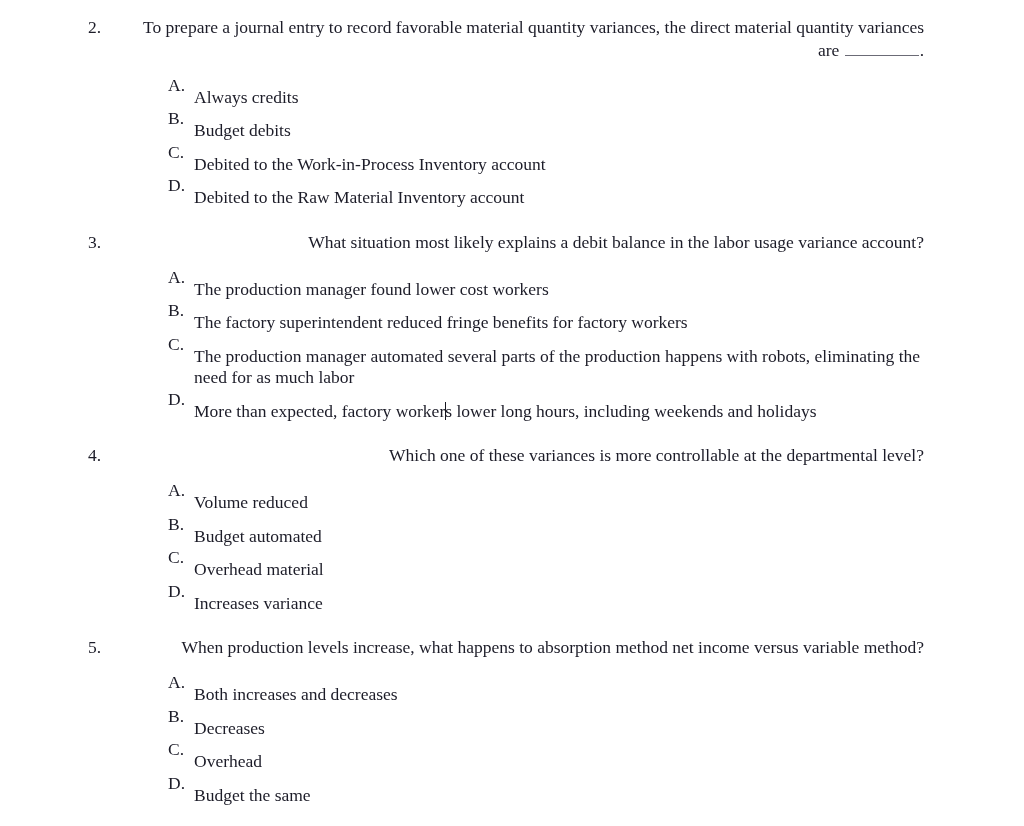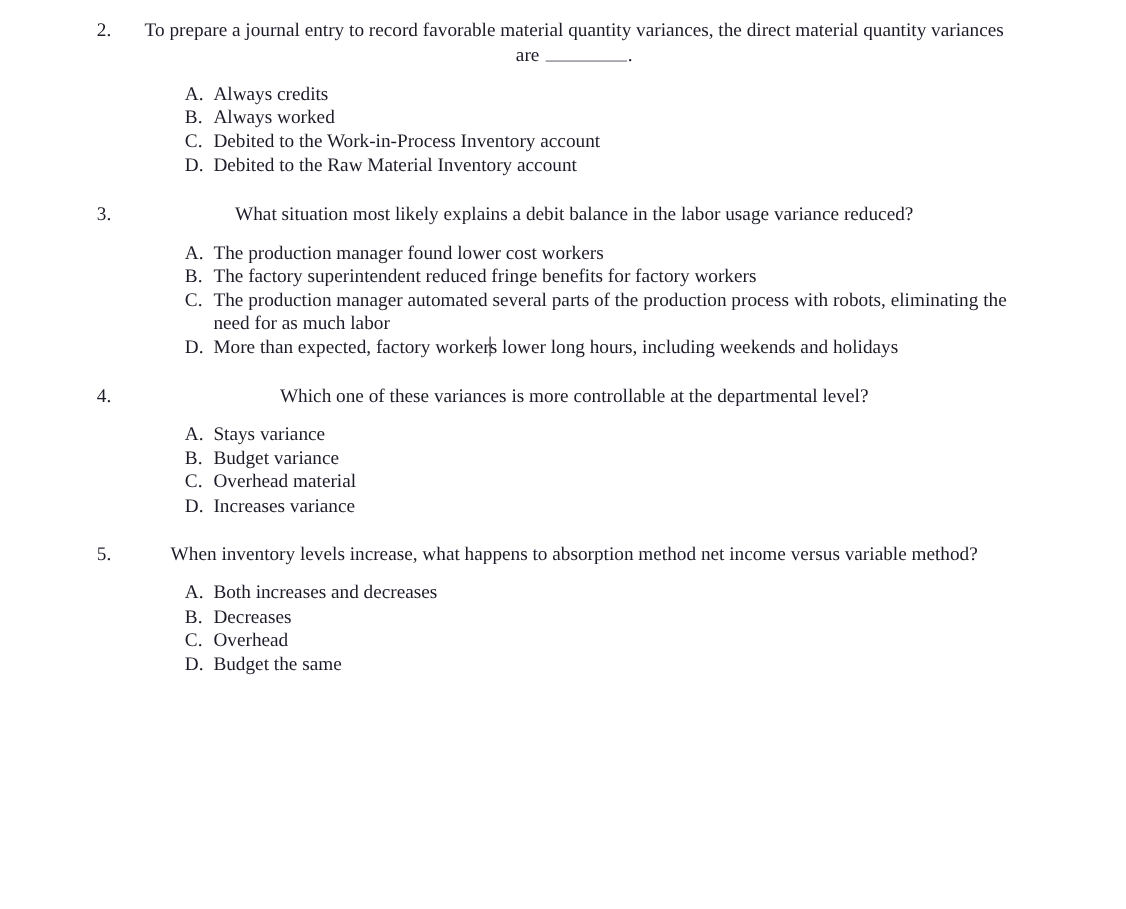--- a/index.html
+++ b/index.html
@@ -32,21 +32,21 @@
   .q-num {
     width: 32px;
     flex: 0 0 32px;
     font-size: 17.5px;
     line-height: 22px;
   }
   .q-text {
     flex: 1 1 auto;
     font-size: 17.5px;
     line-height: 22px;
-    text-align: center;
+    text-align: right;
   }
   .blank-line {
     display: inline-block;
     width: 74px;
     border-bottom: 1px solid #6b6b76;
     height: 0.95em;
     vertical-align: baseline;
     margin: 0 1px;
   }
 
@@ -60,20 +60,21 @@
     align-items: flex-start;
     font-size: 17.5px;
     line-height: 21.5px;
   }
   .o-letter {
     width: 26px;
     flex: 0 0 26px;
   }
   .o-text {
     flex: 1 1 auto;
+    margin-top: 12px;
   }
 
   
   .qblock { margin-bottom: 22px; }
   .qblock:last-child { margin-bottom: 0; }
 
   
   .caret {
     display: inline-block;
     width: 1px;
@@ -93,84 +94,84 @@
           <div class="q-num">2.</div>
           <div class="q-text"><span>To prepare a journal entry to record favorable material quantity variances, the direct material quantity variances are </span><span class="blank-line"></span><span>.</span></div>
         </div>
         <div class="options">
           <div class="option">
             <div class="o-letter">A.</div>
             <div class="o-text"><span>Always credits</span></div>
           </div>
           <div class="option">
             <div class="o-letter">B.</div>
-            <div class="o-text"><span>Always worked</span></div>
+            <div class="o-text"><span>Budget debits</span></div>
           </div>
           <div class="option">
             <div class="o-letter">C.</div>
             <div class="o-text"><span>Debited to the Work-in-Process Inventory account</span></div>
           </div>
           <div class="option">
             <div class="o-letter">D.</div>
             <div class="o-text"><span>Debited to the Raw Material Inventory account</span></div>
           </div>
         </div>
       </div>
       <div class="qblock">
         <div class="question">
           <div class="q-num">3.</div>
-          <div class="q-text"><span>What situation most likely explains a debit balance in the labor usage variance reduced?</span></div>
+          <div class="q-text"><span>What situation most likely explains a debit balance in the labor usage variance account?</span></div>
         </div>
         <div class="options">
           <div class="option">
             <div class="o-letter">A.</div>
             <div class="o-text"><span>The production manager found lower cost workers</span></div>
           </div>
           <div class="option">
             <div class="o-letter">B.</div>
             <div class="o-text"><span>The factory superintendent reduced fringe benefits for factory workers</span></div>
           </div>
           <div class="option">
             <div class="o-letter">C.</div>
-            <div class="o-text"><span>The production manager automated several parts of the production process with robots, eliminating the need for as much labor</span></div>
+            <div class="o-text"><span>The production manager automated several parts of the production happens with robots, eliminating the need for as much labor</span></div>
           </div>
           <div class="option">
             <div class="o-letter">D.</div>
             <div class="o-text"><span>More than expected, factory worker</span><span class="caret"></span><span>s lower long hours, including weekends and holidays</span></div>
           </div>
         </div>
       </div>
       <div class="qblock">
         <div class="question">
           <div class="q-num">4.</div>
           <div class="q-text"><span>Which one of these variances is more controllable at the departmental level?</span></div>
         </div>
         <div class="options">
           <div class="option">
             <div class="o-letter">A.</div>
-            <div class="o-text"><span>Stays variance</span></div>
+            <div class="o-text"><span>Volume reduced</span></div>
           </div>
           <div class="option">
             <div class="o-letter">B.</div>
-            <div class="o-text"><span>Budget variance</span></div>
+            <div class="o-text"><span>Budget automated</span></div>
           </div>
           <div class="option">
             <div class="o-letter">C.</div>
             <div class="o-text"><span>Overhead material</span></div>
           </div>
           <div class="option">
             <div class="o-letter">D.</div>
             <div class="o-text"><span>Increases variance</span></div>
           </div>
         </div>
       </div>
       <div class="qblock">
         <div class="question">
           <div class="q-num">5.</div>
-          <div class="q-text"><span>When inventory levels increase, what happens to absorption method net income versus variable method?</span></div>
+          <div class="q-text"><span>When production levels increase, what happens to absorption method net income versus variable method?</span></div>
         </div>
         <div class="options">
           <div class="option">
             <div class="o-letter">A.</div>
             <div class="o-text"><span>Both increases and decreases</span></div>
           </div>
           <div class="option">
             <div class="o-letter">B.</div>
             <div class="o-text"><span>Decreases</span></div>
           </div>

